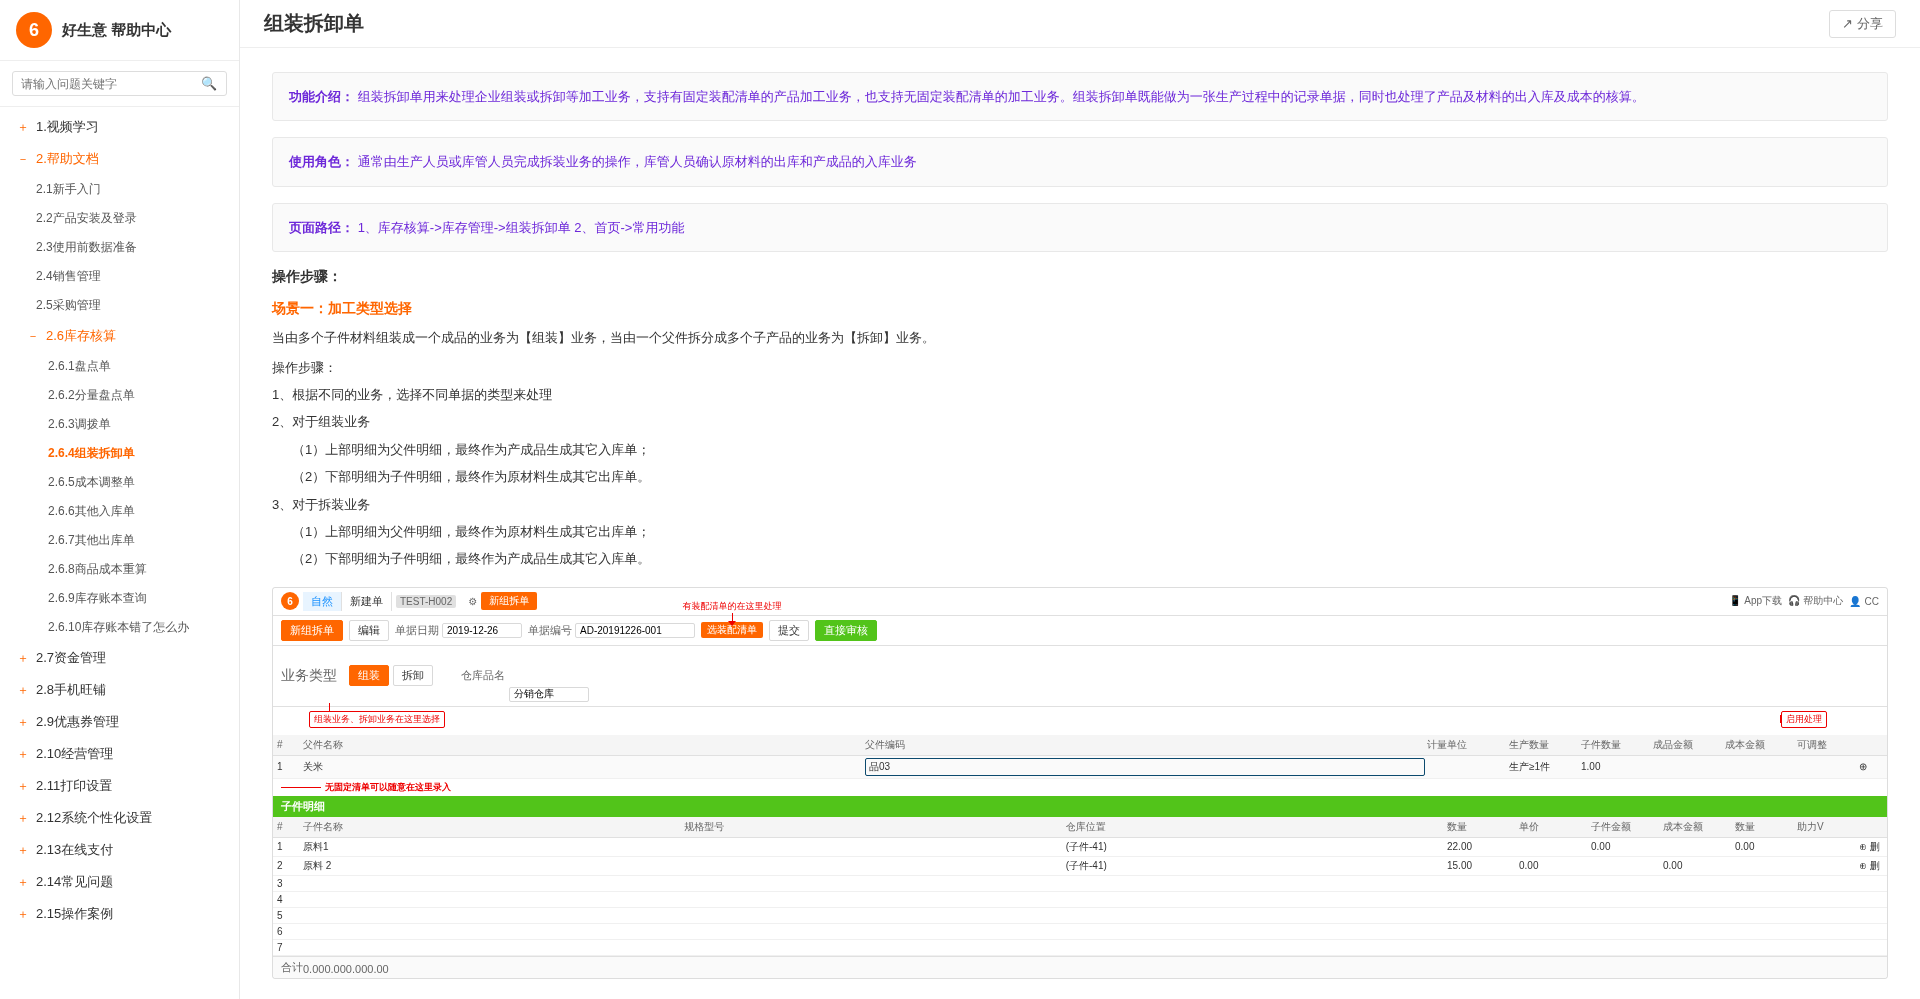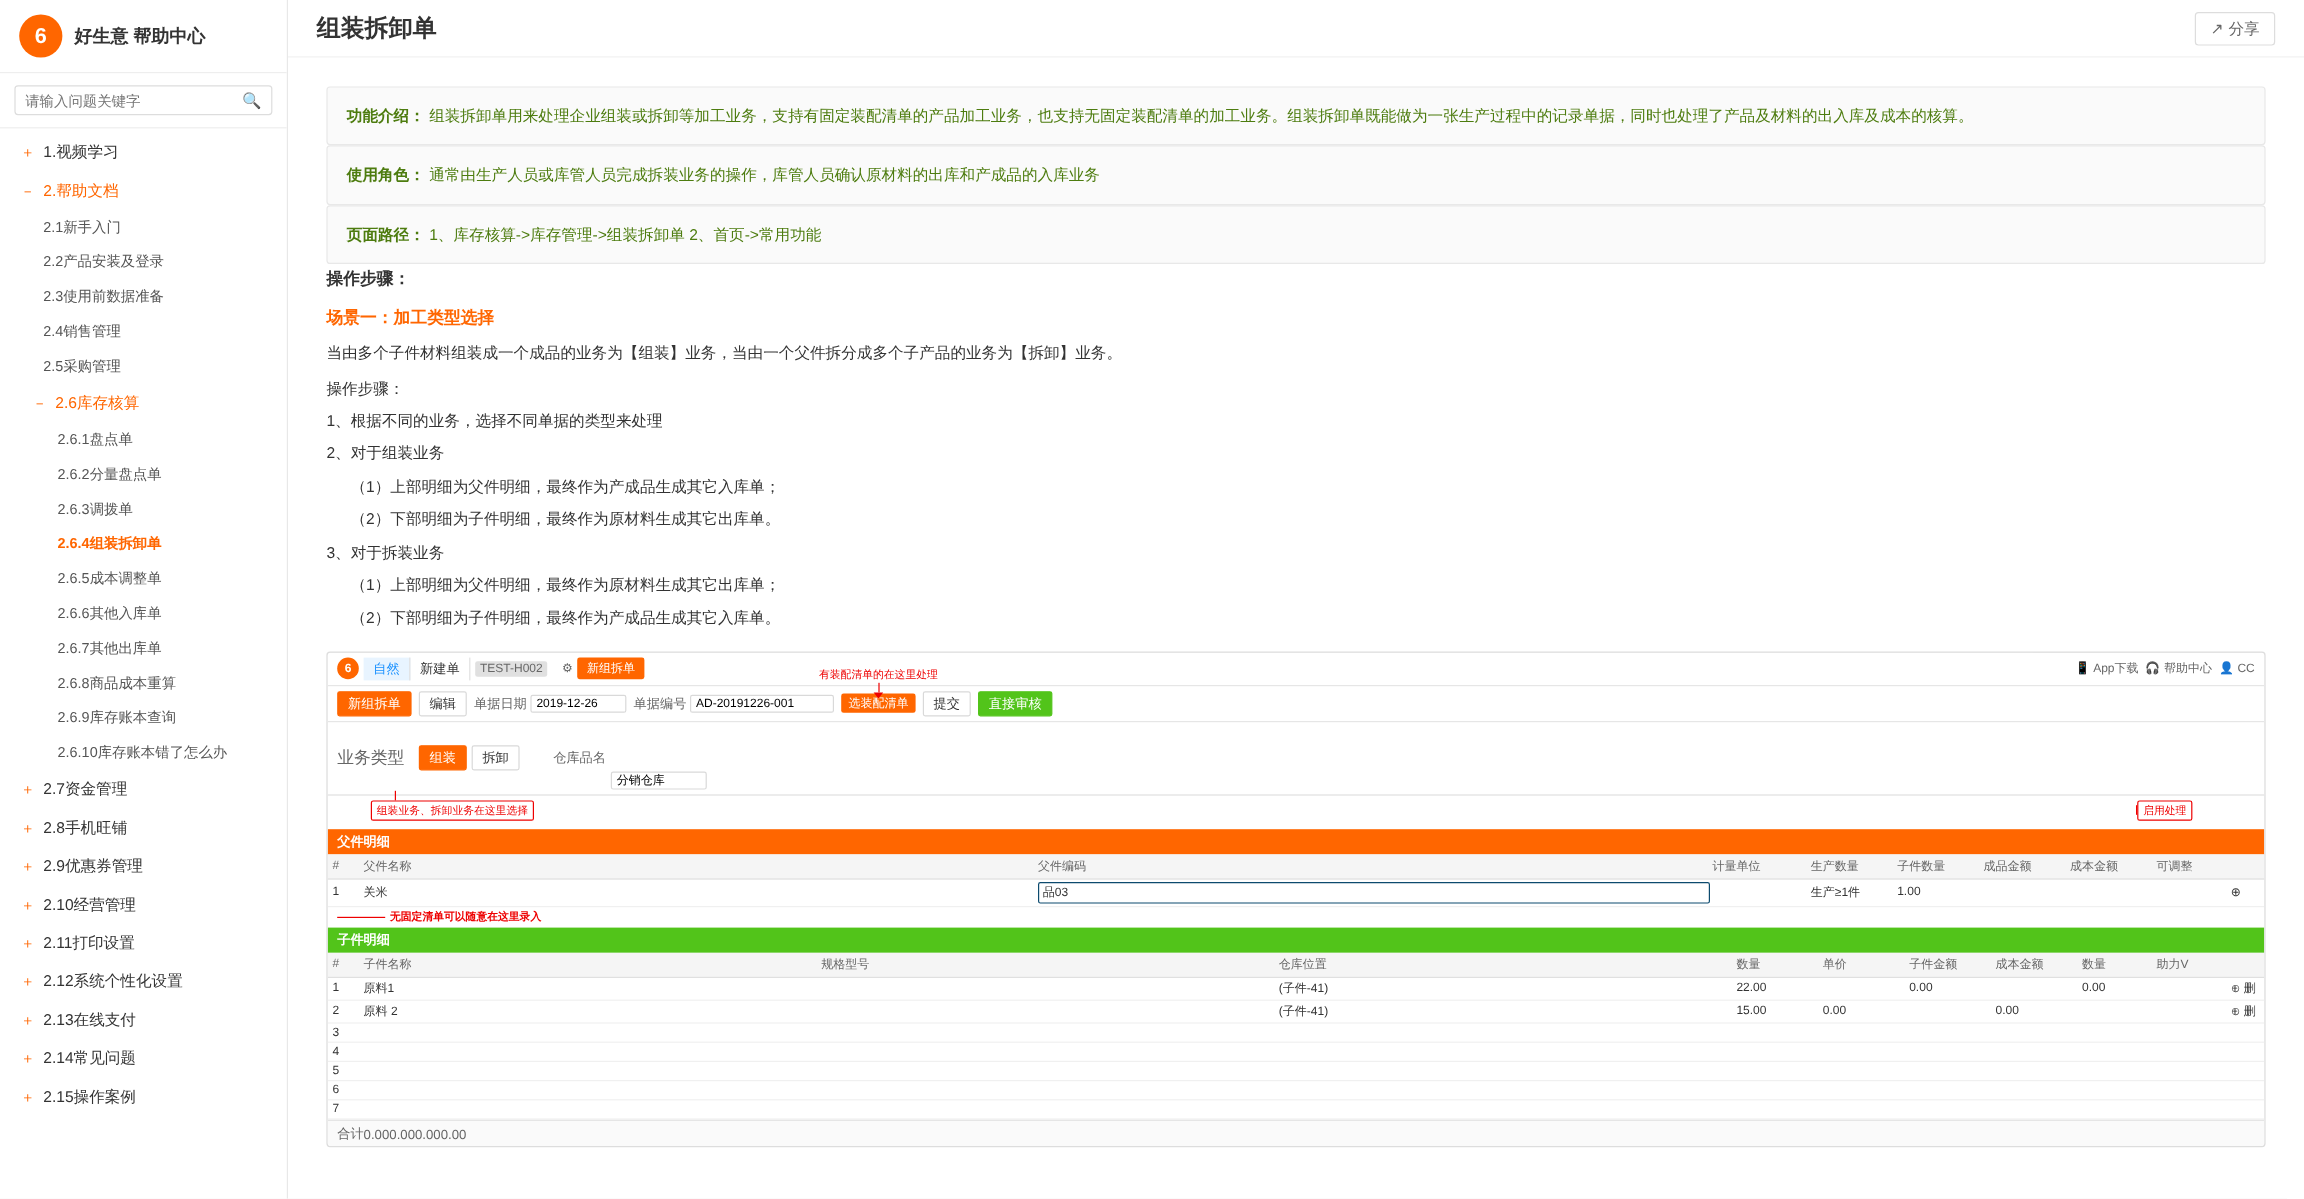--- a/index.html
+++ b/index.html
@@ -23,21 +23,21 @@
     .sub-item.active { color: #f60; font-weight: bold; }
 
     
     .main { flex: 1; display: flex; flex-direction: column; overflow: hidden; }
     .topbar { height: 48px; background: #fff; border-bottom: 1px solid #eee; display: flex; align-items: center; justify-content: space-between; padding: 0 24px; flex-shrink: 0; }
     .page-title { font-size: 20px; font-weight: bold; color: #333; }
     .share-btn { display: flex; align-items: center; gap: 4px; color: #666; font-size: 13px; cursor: pointer; border: 1px solid #ddd; border-radius: 3px; padding: 4px 12px; background: #fff; }
 
     .content-area { flex: 1; overflow-y: auto; padding: 24px 32px; background: #fff; }
 
-    .info-box { border: 1px solid #e8e8e8; border-radius: 3px; padding: 12px 16px; background: #fafafa; font-size: 13px; line-height: 1.8; color: #4d7c0f; }
+    .info-box { border: 1px solid #e8e8e8; border-radius: 3px; padding: 12px 16px; margin-bottom: 16px; background: #fafafa; font-size: 13px; line-height: 1.8; color: #6d28d9; }
     .info-box .label { font-weight: bold; }
     .section-title { font-size: 14px; font-weight: bold; color: #333; margin-bottom: 10px; margin-top: 4px; }
     .sub-title { font-size: 14px; font-weight: bold; color: #f60; margin: 14px 0 8px 0; }
     p { font-size: 13px; line-height: 1.8; color: #333; margin-bottom: 6px; }
     .step-text { font-size: 13px; line-height: 1.8; margin-bottom: 4px; }
     .indent-1 { padding-left: 20px; }
 
     
     .screenshot-container { margin-top: 16px; border: 1px solid #ddd; border-radius: 3px; overflow: hidden; background: #f0f0f0; width: 100%; }
 
@@ -265,21 +265,20 @@
 
           <div style="position:absolute;right:60px;bottom:-22px;display:flex;flex-direction:row;align-items:center;pointer-events:none;z-index:5;">
             <div style="width:1px;height:8px;background:#e00;"></div>
             <span style="font-size:9px;color:#e00;white-space:nowrap;border:1px solid #e00;background:rgba(255,255,255,0.9);padding:1px 4px;border-radius:2px;">启用处理</span>
           </div>
         </div>
 
         <div style="height:28px;"></div>
 
         <div class="top-grid-section">
-          <div class="app-section-orange">父件明细</div>
           <div class="app-grid-header">
             <span>#</span>
             <span>父件名称</span>
             <span>父件编码</span>
             <span>计量单位</span>
             <span>生产数量</span>
             <span>子件数量</span>
             <span>成品金额</span>
             <span>成本金额</span>
             <span>可调整</span>

